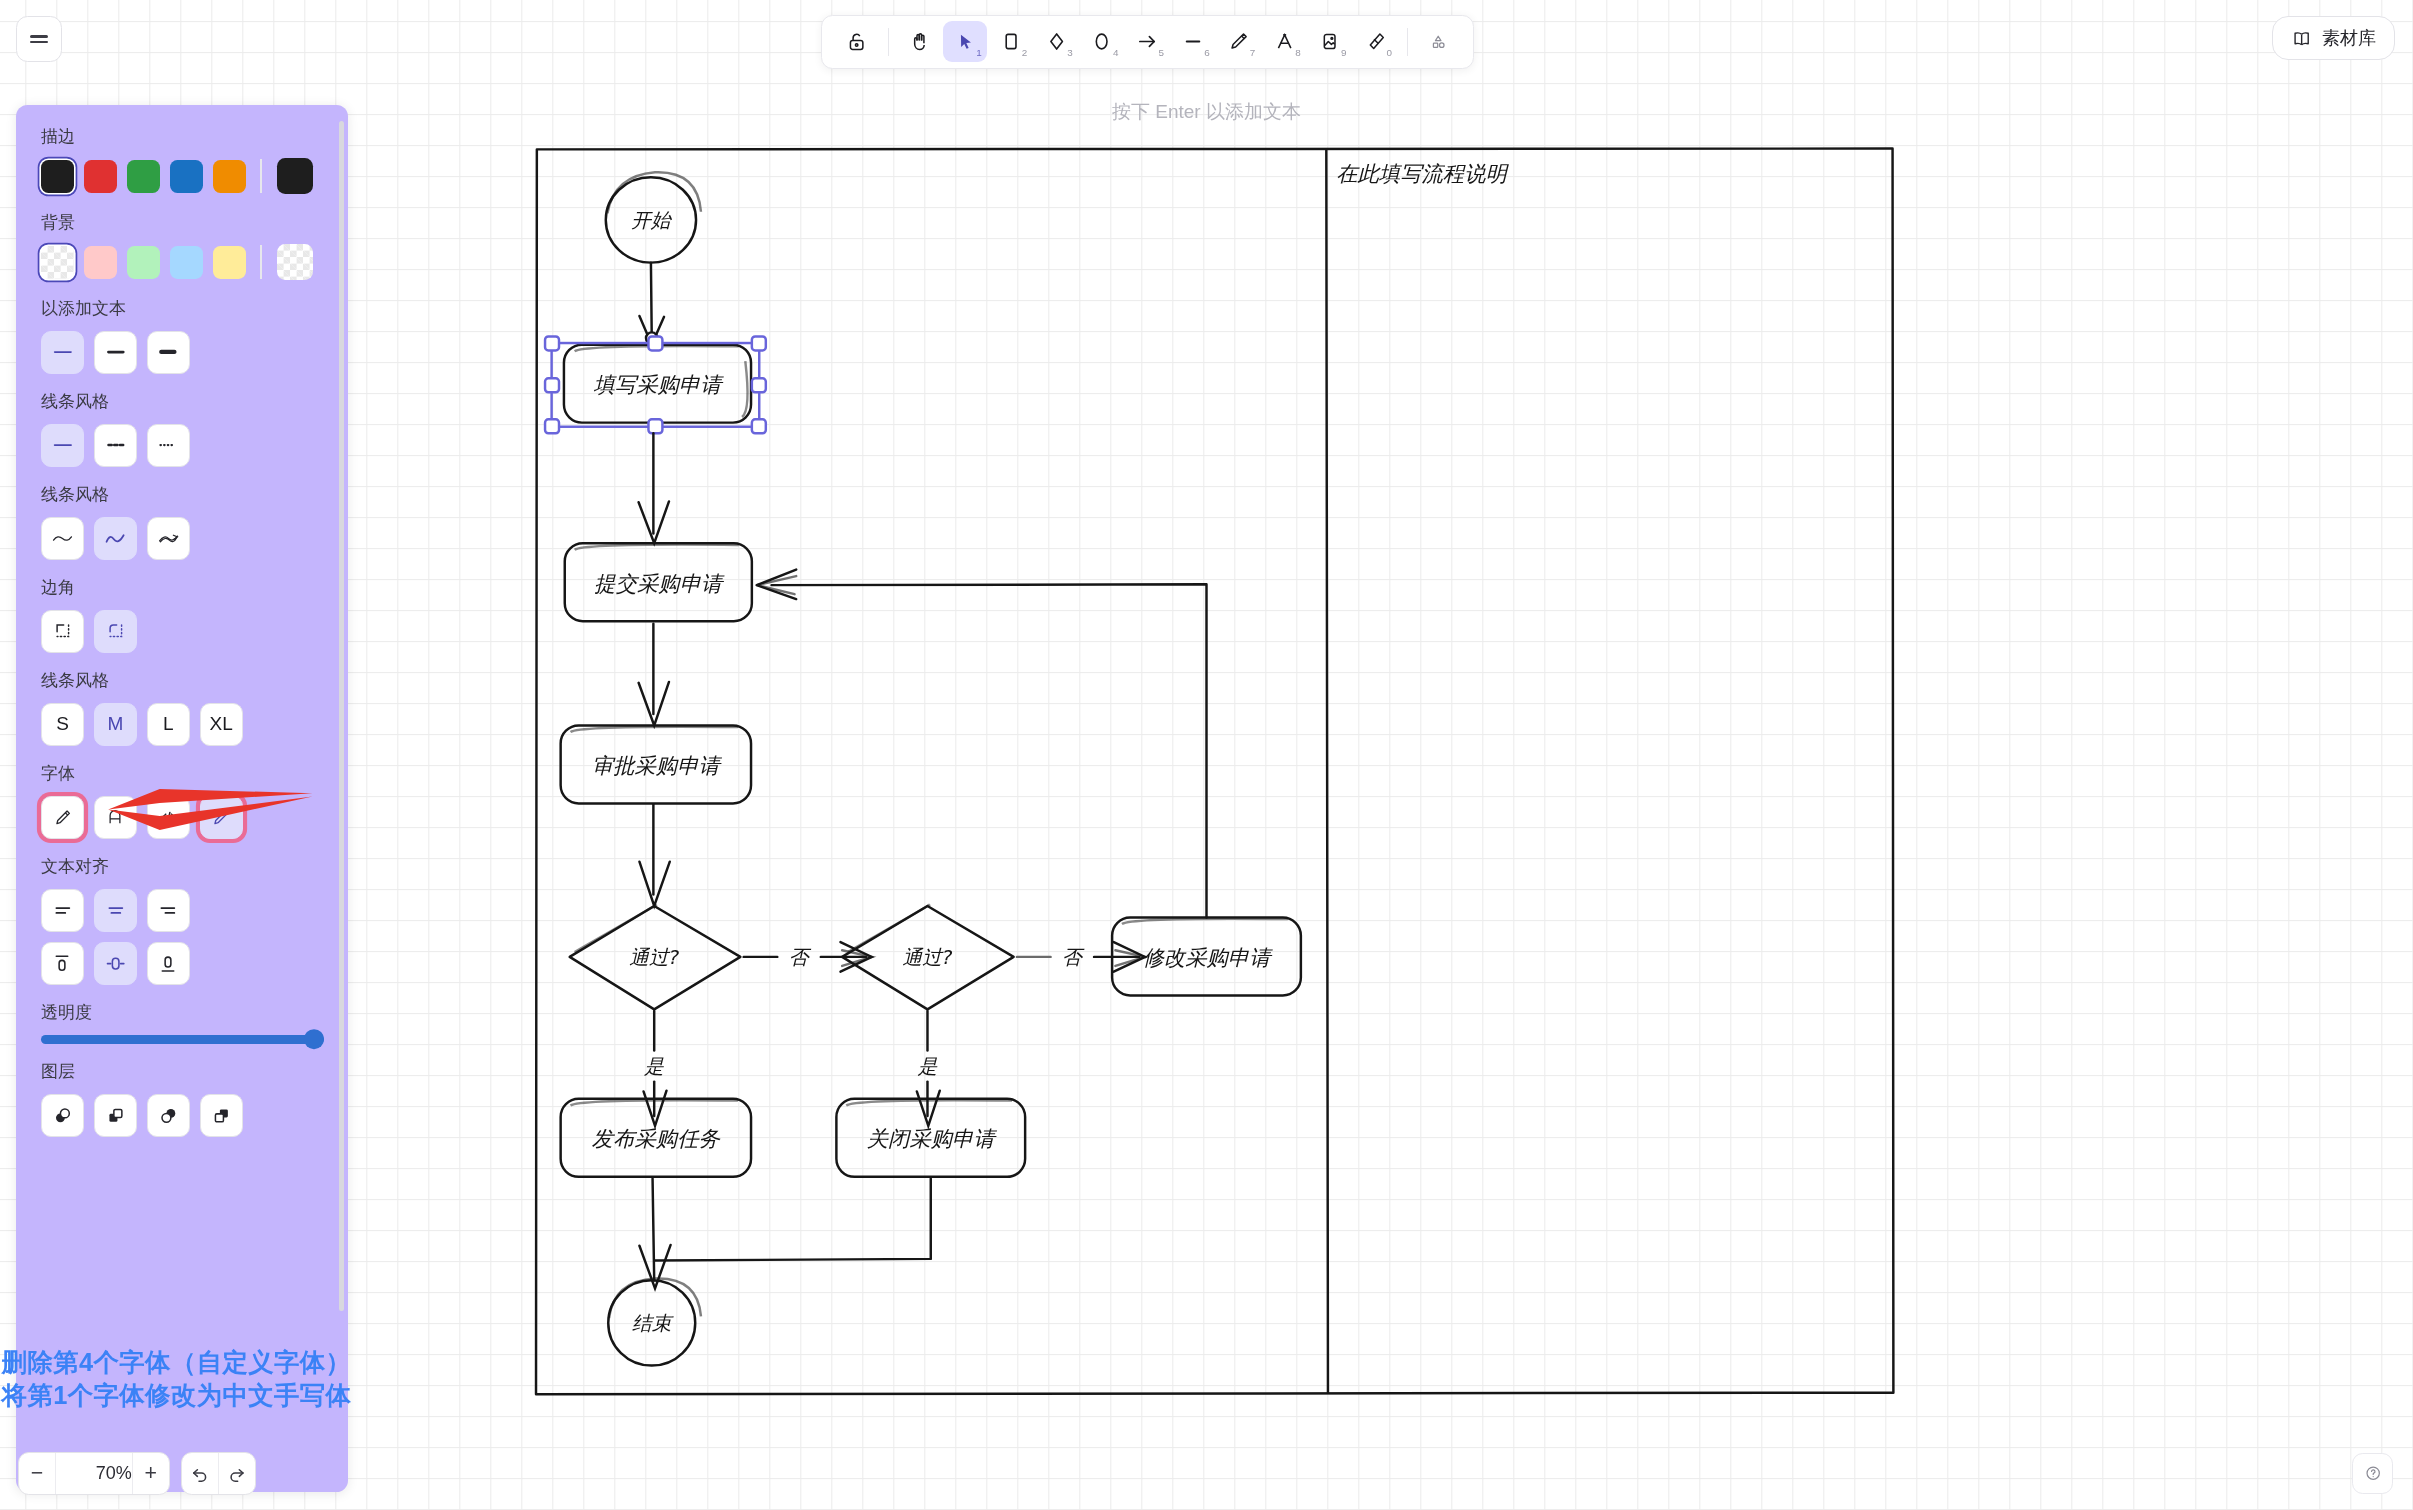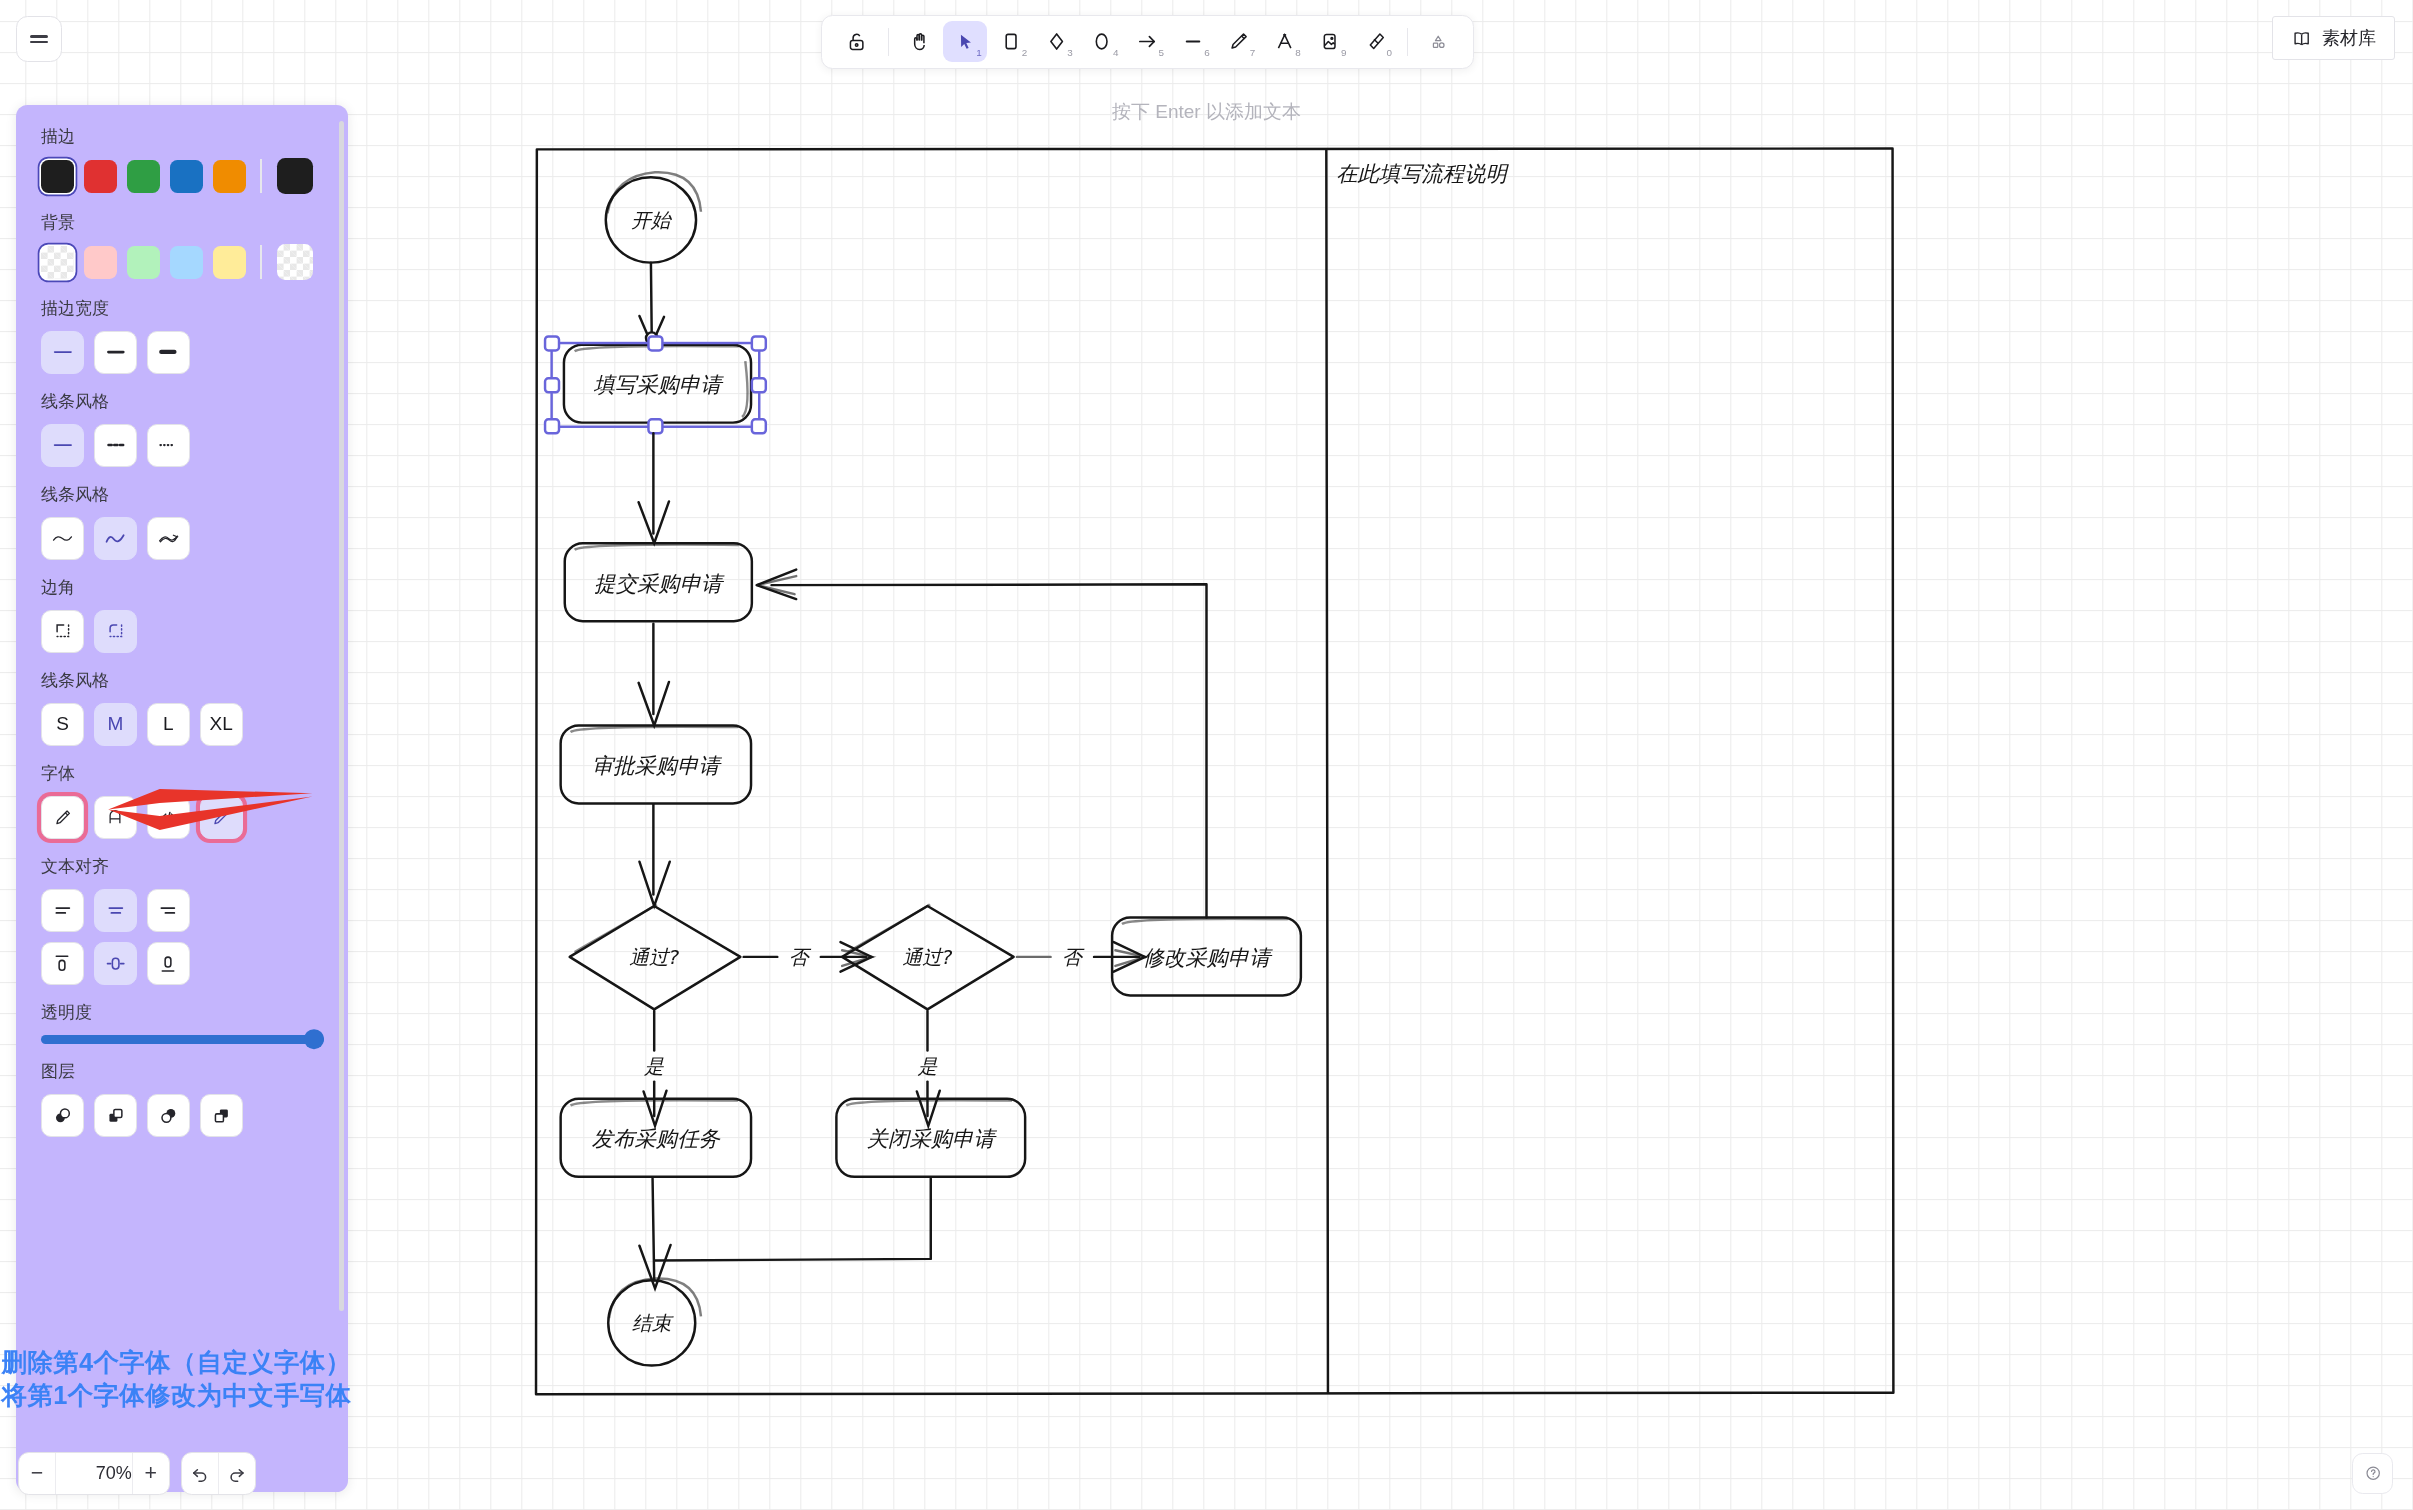--- a/index.html
+++ b/index.html
@@ -49,21 +49,21 @@
   .tool .num {
     position: absolute; right: 5.7px; bottom: 4.1px;
     font-size: 9.9px; color: #9a9aa5; line-height: 1;
   }
   .tool.active .num { color: #6f6cc4; }
   .tsep { width: 0.8px; height: 28px; background: #e7e7ec; margin: 0 7.4px; }
 
   
   #lib-btn {
     position: absolute; right: 18px; top: 16.4px;
-    height: 44px; padding: 0 18px; border-radius: 3px;
+    height: 44px; padding: 0 18px; border-radius: 16px;
     background: #ffffff; border: 0.8px solid #e3e3e8;
     display: flex; align-items: center; gap: 9.9px;
     font-size: 18px; color: #25252b; cursor: pointer;
   }
 
   
   #hint {
     position: absolute; top: 99px; left: 0; right: 0;
     text-align: center; font-size: 19px; color: #b4b4bc;
   }
@@ -464,21 +464,21 @@
   <div class="row">
     <div class="sw sel transparent-sw"></div>
     <div class="sw" style="background:#ffc9c9"></div>
     <div class="sw" style="background:#b2f2bb"></div>
     <div class="sw" style="background:#a5d8ff"></div>
     <div class="sw" style="background:#ffec99"></div>
     <div class="vsep"></div>
     <div class="sw-big transparent-sw out"></div>
   </div>
 
-  <div class="sec-label">描边宽度</div>
+  <div class="sec-label">以添加文本</div>
   <div class="row">
     <div class="opt active">
       <svg width="19.7" height="8.2" viewBox="0 0 24 10">
             <path d="M2 5h20" stroke="currentColor" stroke-width="2" stroke-linecap="round"></path>
           </svg>
     </div>
     <div class="opt">
       <svg width="19.7" height="8.2" viewBox="0 0 24 10">
             <path d="M3 5h18" stroke="#25252b" stroke-width="3.4" stroke-linecap="round"></path>
           </svg>

